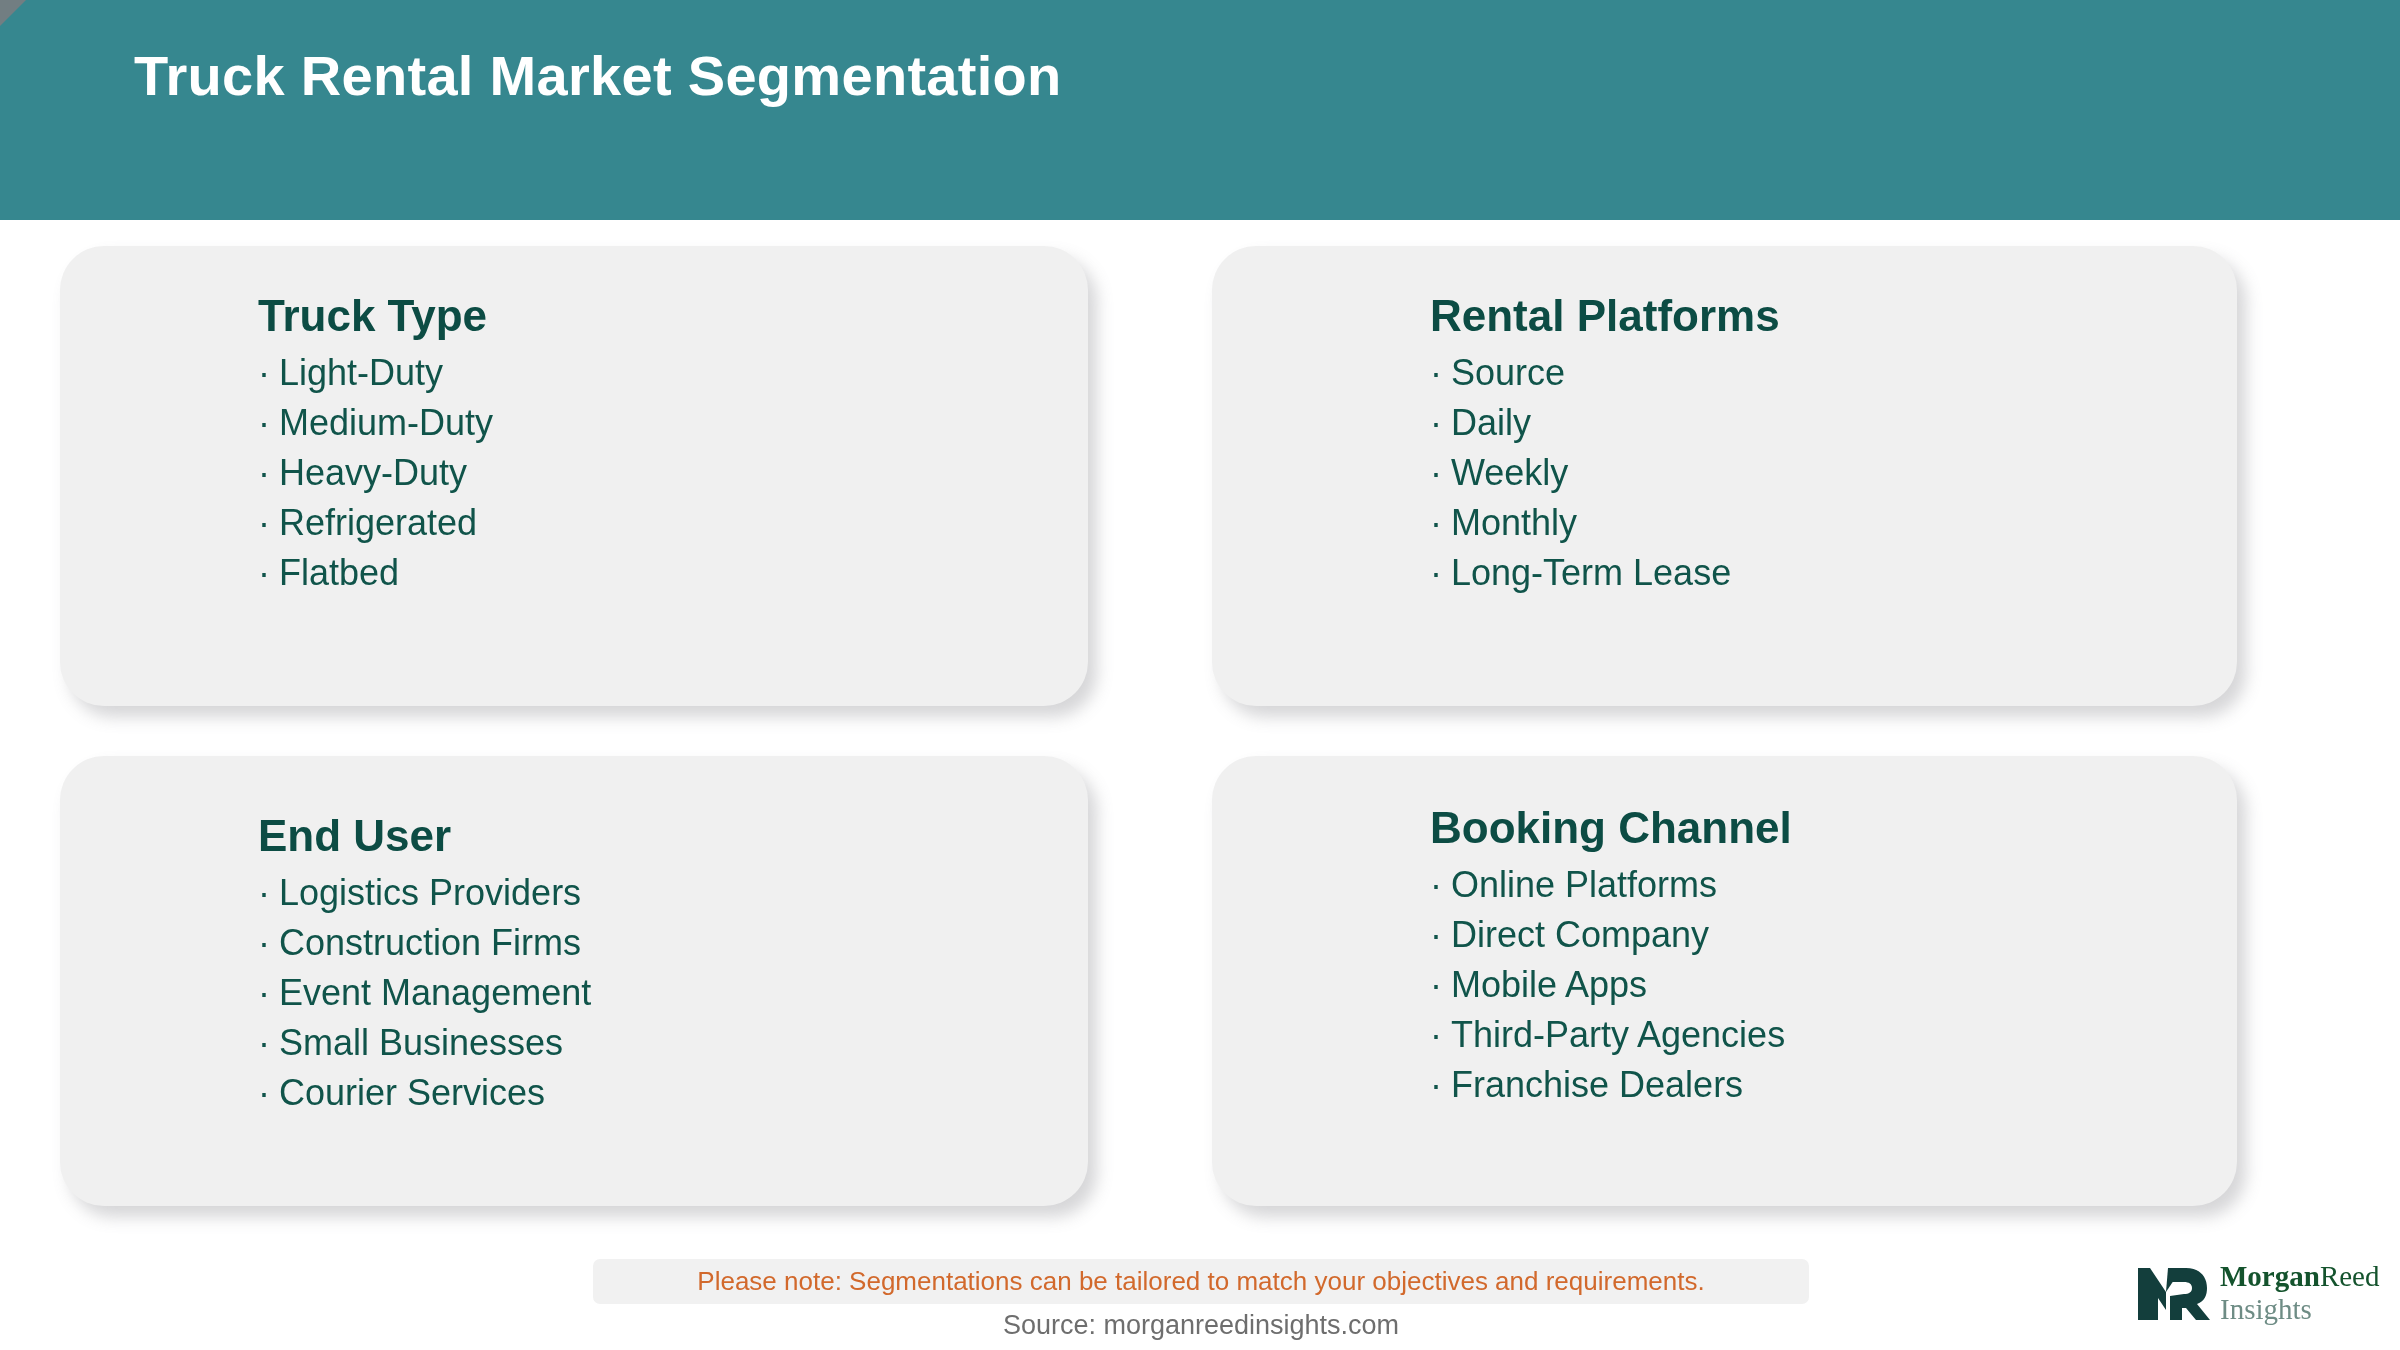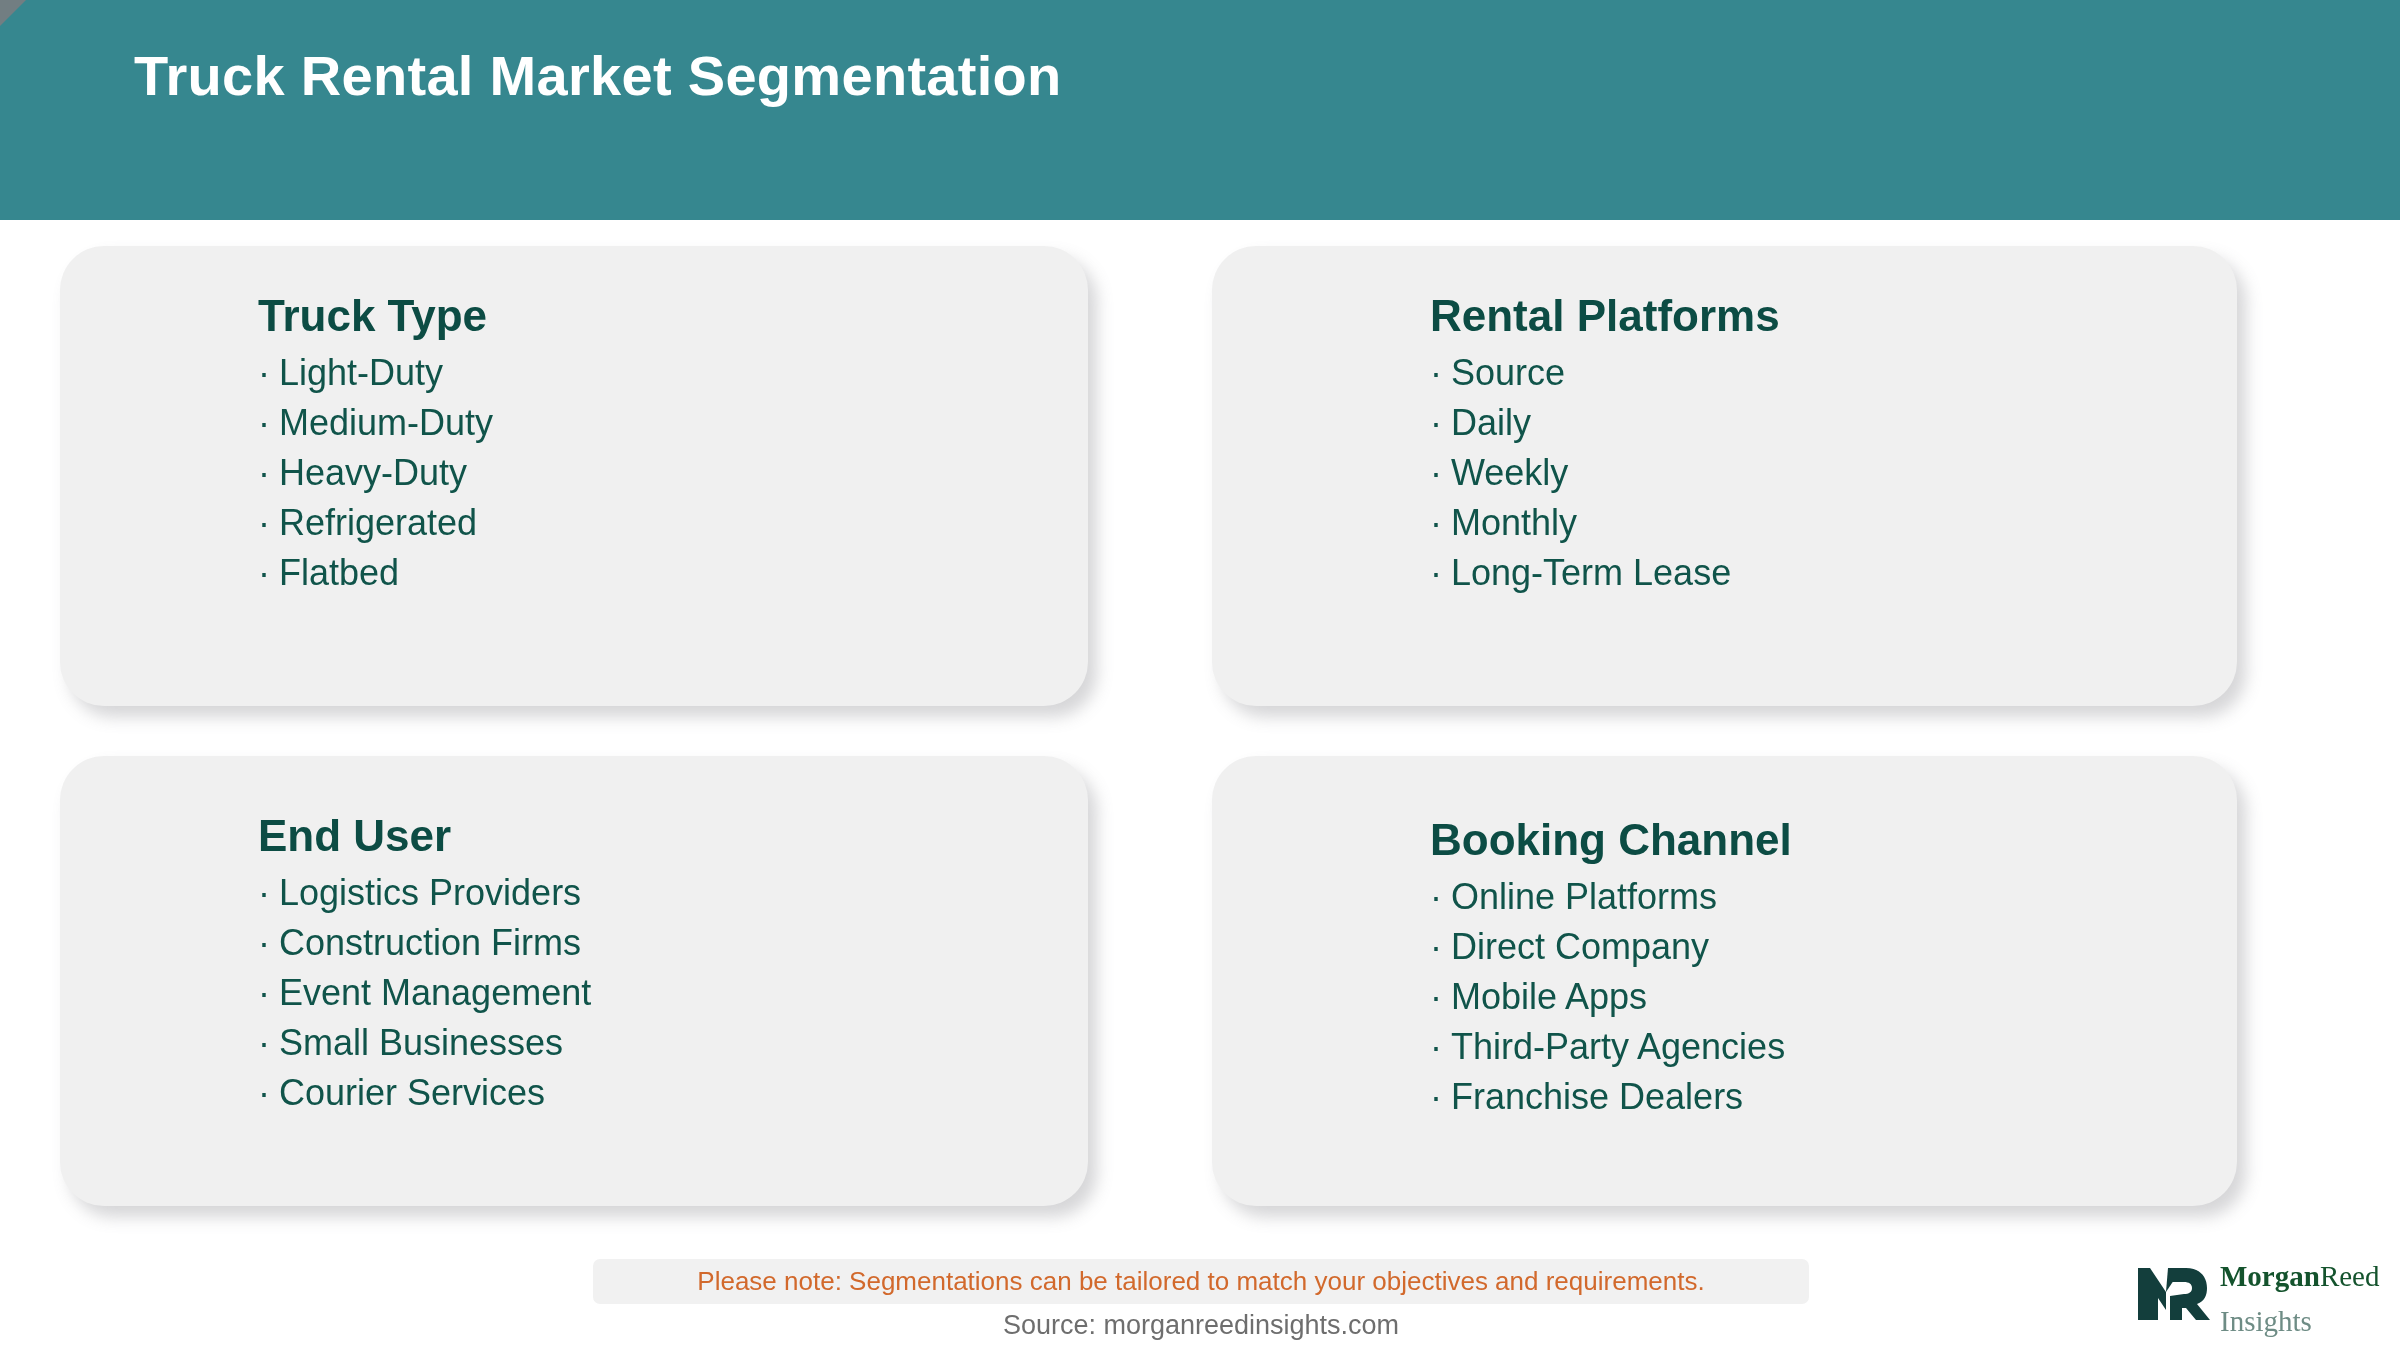--- a/index.html
+++ b/index.html
@@ -70,21 +70,21 @@
 
   .card-inner {
     position: absolute;
     left: 198px;
     top: 44px;
     right: 30px;
   }
   .card.c1 .card-inner,
   .card.c3 .card-inner { left: 218px; }
   .card.c2 .card-inner { left: 198px; top: 54px; }
-  .card.c3 .card-inner { top: 58px; }
+  .card.c3 .card-inner { top: 46px; }
 
   .card-title {
     font-size: 44px;
     font-weight: bold;
     color: #0C4C44;
     line-height: 1.18;
     margin-bottom: 6px;
     white-space: nowrap;
   }
   .card-list { list-style: none; }
@@ -141,21 +141,21 @@
     top: 0px;
     font-family: "Liberation Serif", serif;
     line-height: 1.0;
   }
   .logo-line1 { font-size: 29px; color: #14532d; white-space: nowrap; }
   .logo-line1 b { font-weight: bold; }
   .logo-line1 span.reed { font-weight: normal; }
   .logo-line2 {
     font-size: 29px;
     color: #6E8C85;
-    margin-top: 16px;
+    margin-top: 4px;
     white-space: nowrap;
   }
 </style>
 </head>
 <body>
 
 <div id="slide">
 
   <div class="header-bar">
     <div class="corner-notch"></div>

